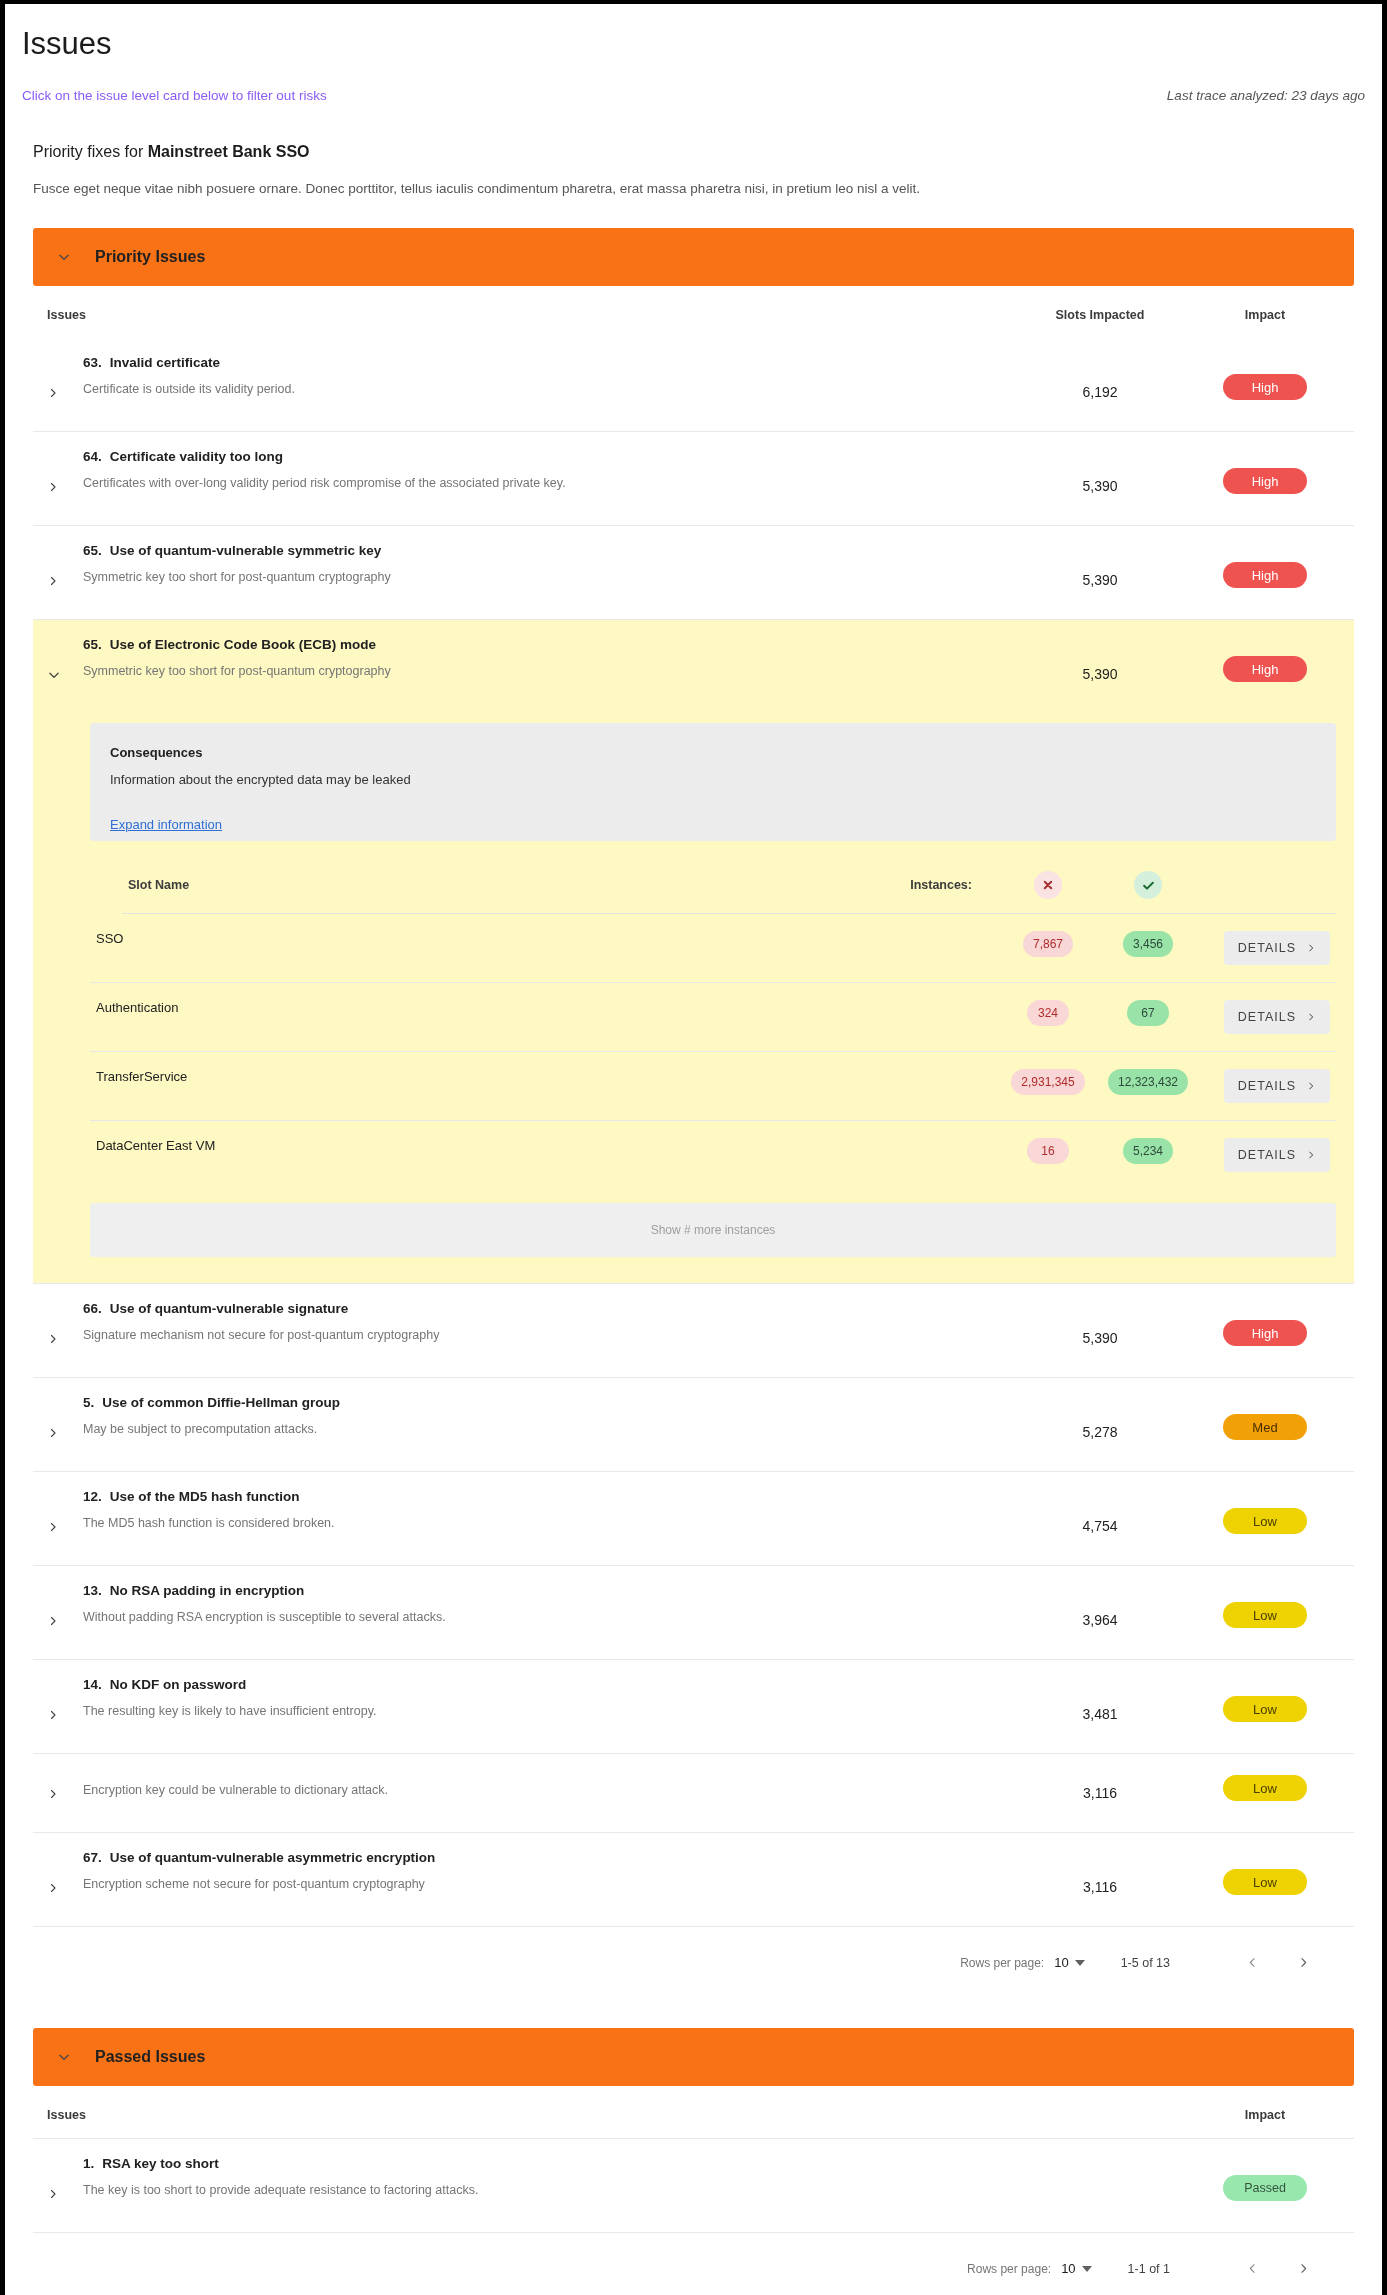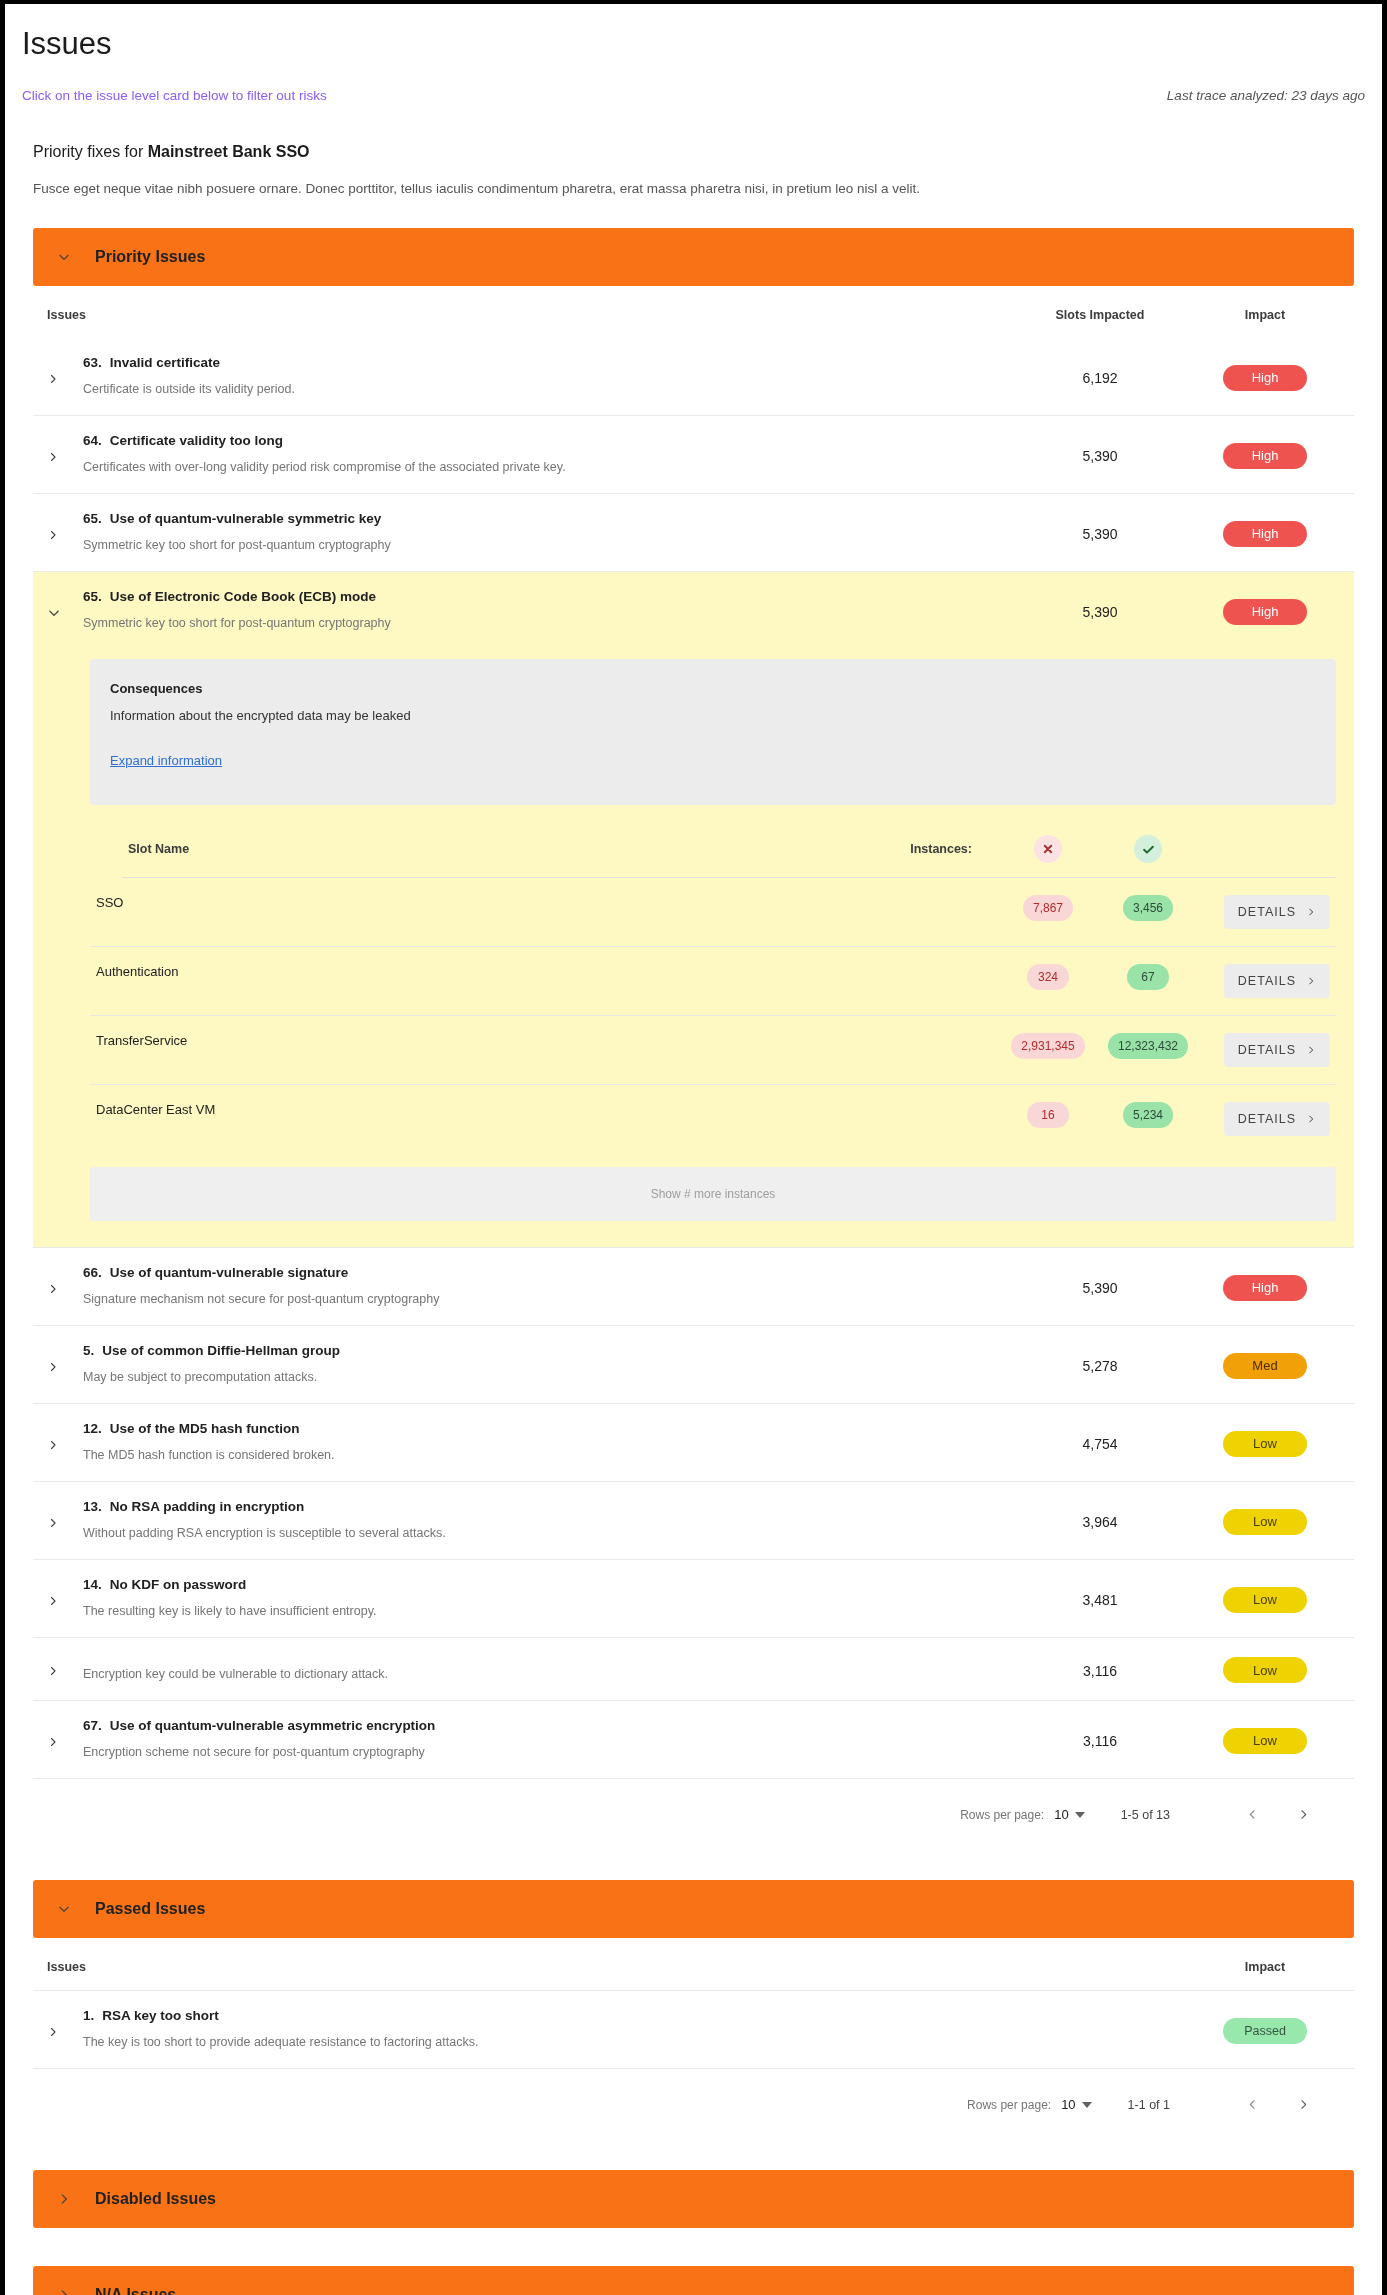--- a/index.html
+++ b/index.html
@@ -34,21 +34,21 @@
   .section-bar .stitle { font-size: 16px; font-weight: 600; color: #212121; }
   .chev-btn { display: inline-flex; align-items: center; justify-content: center; width: 18px; height: 18px; }
 
   
   .colheads { display: flex; align-items: center; padding: 22px 14px 16px; font-size: 12.5px; font-weight: 600; color: #3c3c3c; }
   .col-issues { flex: 1; padding-left: 36px; }
   .col-slots { width: 180px; text-align: center; }
   .col-impact { width: 150px; text-align: center; }
 
   
-  .irow { display: flex; align-items: center; padding: 17px 14px 15px; border-bottom: 1px solid #e9e9e9; cursor: pointer; }
+  .irow { display: flex; align-items: flex-end; padding: 17px 14px 31px; border-bottom: 1px solid #e9e9e9; cursor: pointer; }
   .irow .rchev { width: 36px; padding-top: 2px; display: flex; }
   .ibody { flex: 1; }
   .ititle { font-size: 13.5px; font-weight: 700; color: #212121; }
   .ititle .inum { margin-right: 8px; }
   .idesc { font-size: 12.5px; color: #757575; margin-top: 12px; padding-bottom: 4px; }
   .islots { width: 180px; text-align: center; font-size: 14px; color: #212121; padding-top: 1px; }
   .iimpact { width: 150px; display: flex; justify-content: center; }
   .badge {
     min-width: 84px; height: 26px; border-radius: 14px;
     display: inline-flex; align-items: center; justify-content: center;
@@ -57,21 +57,21 @@
   .badge.high { background: #ef5350; color: #fff; }
   .badge.med  { background: #f2a007; color: rgba(40,25,0,0.85); }
   .badge.low  { background: #eed202; color: rgba(45,38,0,0.85); }
   .badge.passed { background: #98e8ad; color: #35543f; font-size: 12.5px; }
 
   
   .expanded-block { background: #fef9c3; border-bottom: 1px solid #e9e9e9; }
   .expanded-block .irow { border-bottom: none; }
   .expanded-content { padding: 10px 18px 26px 57px; }
   .consequences {
-    background: #ececec; border-radius: 4px; padding: 22px 20px 36px;
+    background: #ececec; border-radius: 4px; padding: 22px 20px 8px;
   }
   .consequences .ctitle { font-size: 13px; font-weight: 700; color: #212121; }
   .consequences .cbody { font-size: 13px; color: #333; margin-top: 12px; }
   .consequences .clink { display: inline-block; margin-top: 30px; font-size: 13px; color: #2f6fd6; text-decoration: underline; cursor: pointer; }
 
   .slot-table { margin-top: 8px; }
   .slot-headrow { display: flex; align-items: center; padding: 22px 6px 14px; border-bottom: 1px solid #e2e2e2; margin-left: 32px; }
   .slot-name-h { flex: 1; font-size: 12.5px; font-weight: 600; color: #3c3c3c; }
   .instances-label { font-size: 12.5px; font-weight: 600; color: #3c3c3c; margin-right: 26px; }
   .icon-col { width: 100px; display: flex; justify-content: center; }

